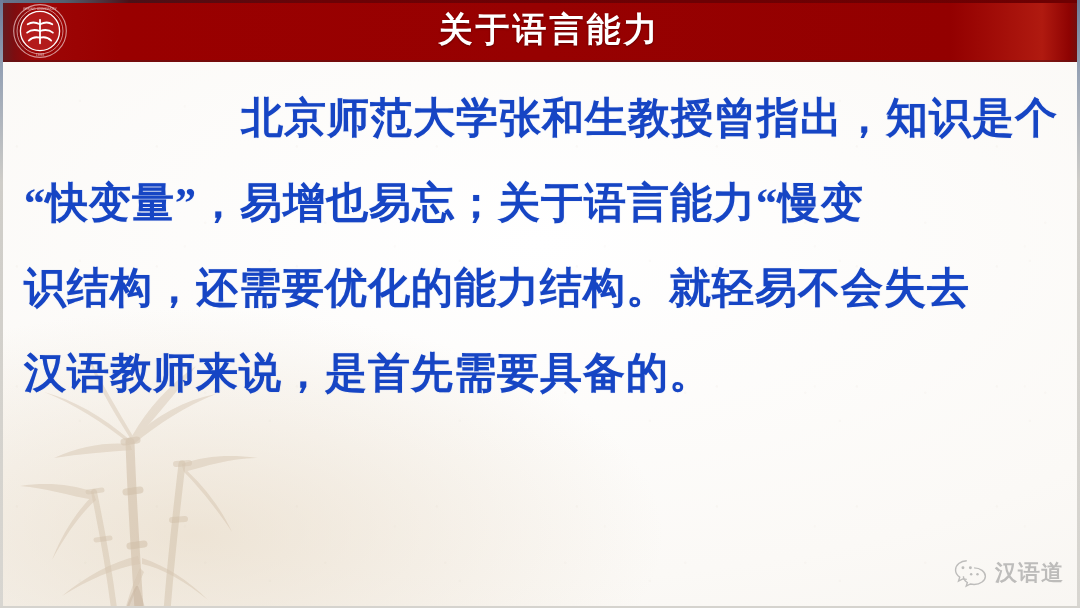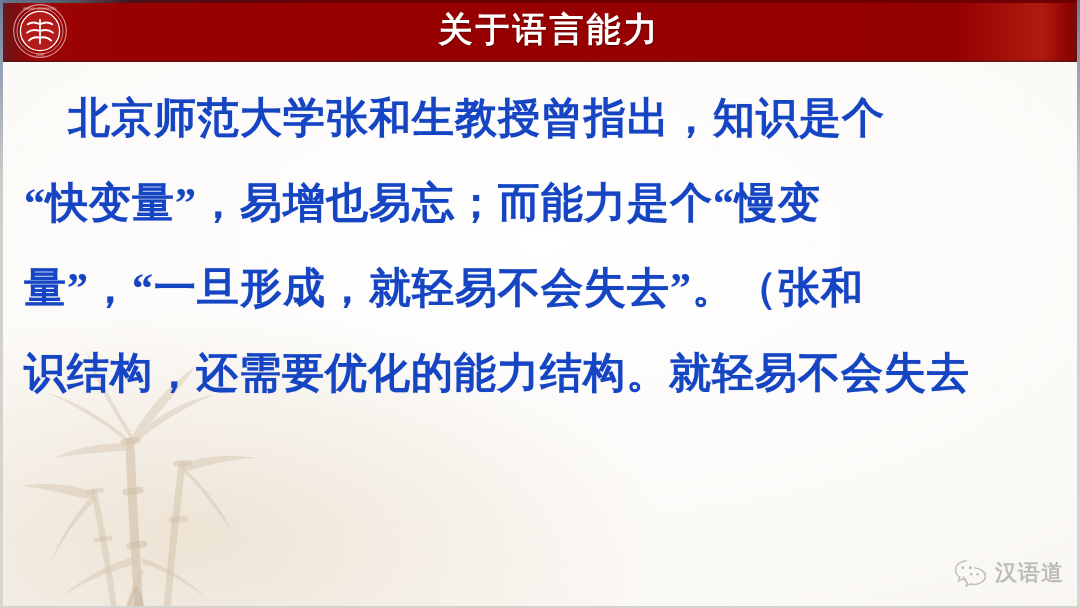--- a/index.html
+++ b/index.html
@@ -123,21 +123,21 @@
     font-weight: 700;
     line-height: 85px;
     letter-spacing: 1px;
     text-shadow: 0 0 1px rgba(22,69,196,0.35);
   }
   .body-line {
     white-space: nowrap;
     height: 85px;
     display: block;
   }
-  .body-line:first-child { text-indent: 44px; }
+  .body-line:first-child { text-indent: 44px; text-align: right; }
 
   
   .watermark {
     position: absolute;
     right: 16px;
     bottom: 20px;
     display: flex;
     align-items: center;
     gap: 7px;
     opacity: 0.55;
@@ -219,23 +219,23 @@
         <text x="50" y="95" text-anchor="middle">1898</text>
       </g>
     </svg>
 
     <div class="header-title">关于语言能力</div>
     <div class="header-bottomline"></div>
   </div>
 
   <div class="body-text">
     <span class="body-line">北京师范大学张和生教授曾指出，知识是个</span>
-    <span class="body-line">“快变量”，易增也易忘；而能力是个“慢变</span>
-    <span class="body-line">量”，“一旦形成，就轻易不会失去”。（张和</span>
+    <span class="body-line">“快变量”，易增也易忘；关于语言能力“慢变</span>
     <span class="body-line">识结构，还需要优化的能力结构。就轻易不会失去</span>
+    <span class="body-line">汉语教师来说，是首先需要具备的。</span>
   </div>
 
   <div class="watermark">
     <svg class="watermark-icon" viewBox="0 0 44 38">
       <g fill="none" stroke="#8d8d8d" stroke-width="1.8">
         <path d="M16.5 3.2 C8.4 3.2 2 8.6 2 15.2 C2 18.9 4.1 22.2 7.4 24.4 L5.8 29.4 L11.4 26.6 C13 27.0 14.7 27.2 16.5 27.2"></path>
         <path d="M26 12.4 C34 12.4 40.6 17.2 40.6 23.1 C40.6 29.0 34 33.8 26 33.8 C24.3 33.8 22.7 33.6 21.2 33.2 L15.8 35.9 L17.3 31.3 C14.2 29.3 12.2 26.4 12.2 23.1"></path>
       </g>
       <g fill="#8d8d8d">
         <circle cx="11.6" cy="12.3" r="1.9"></circle>

